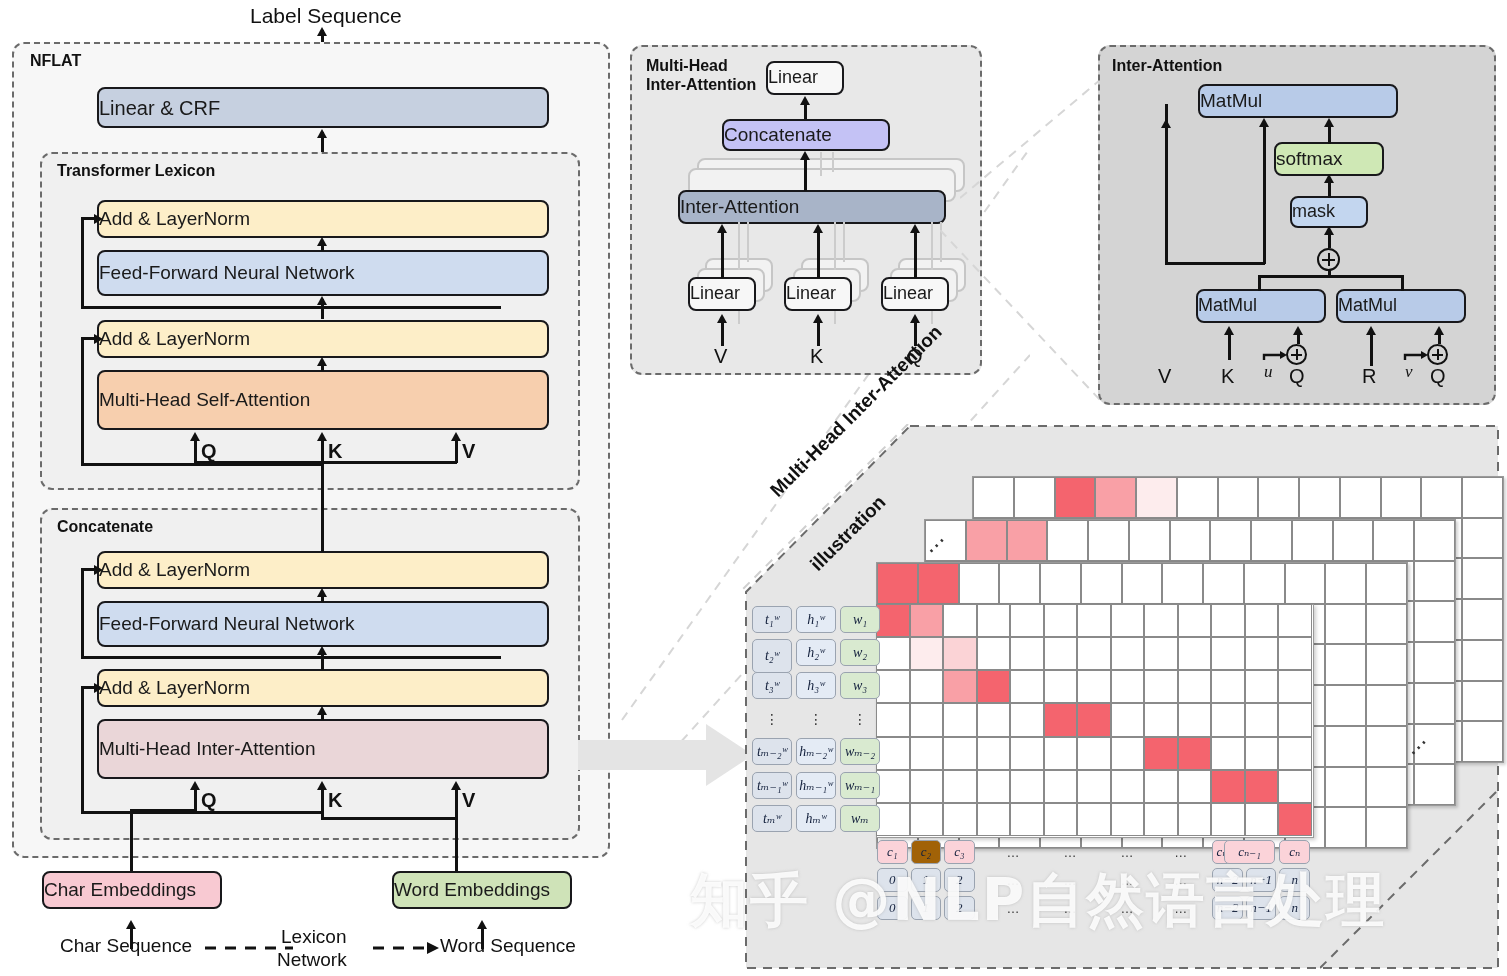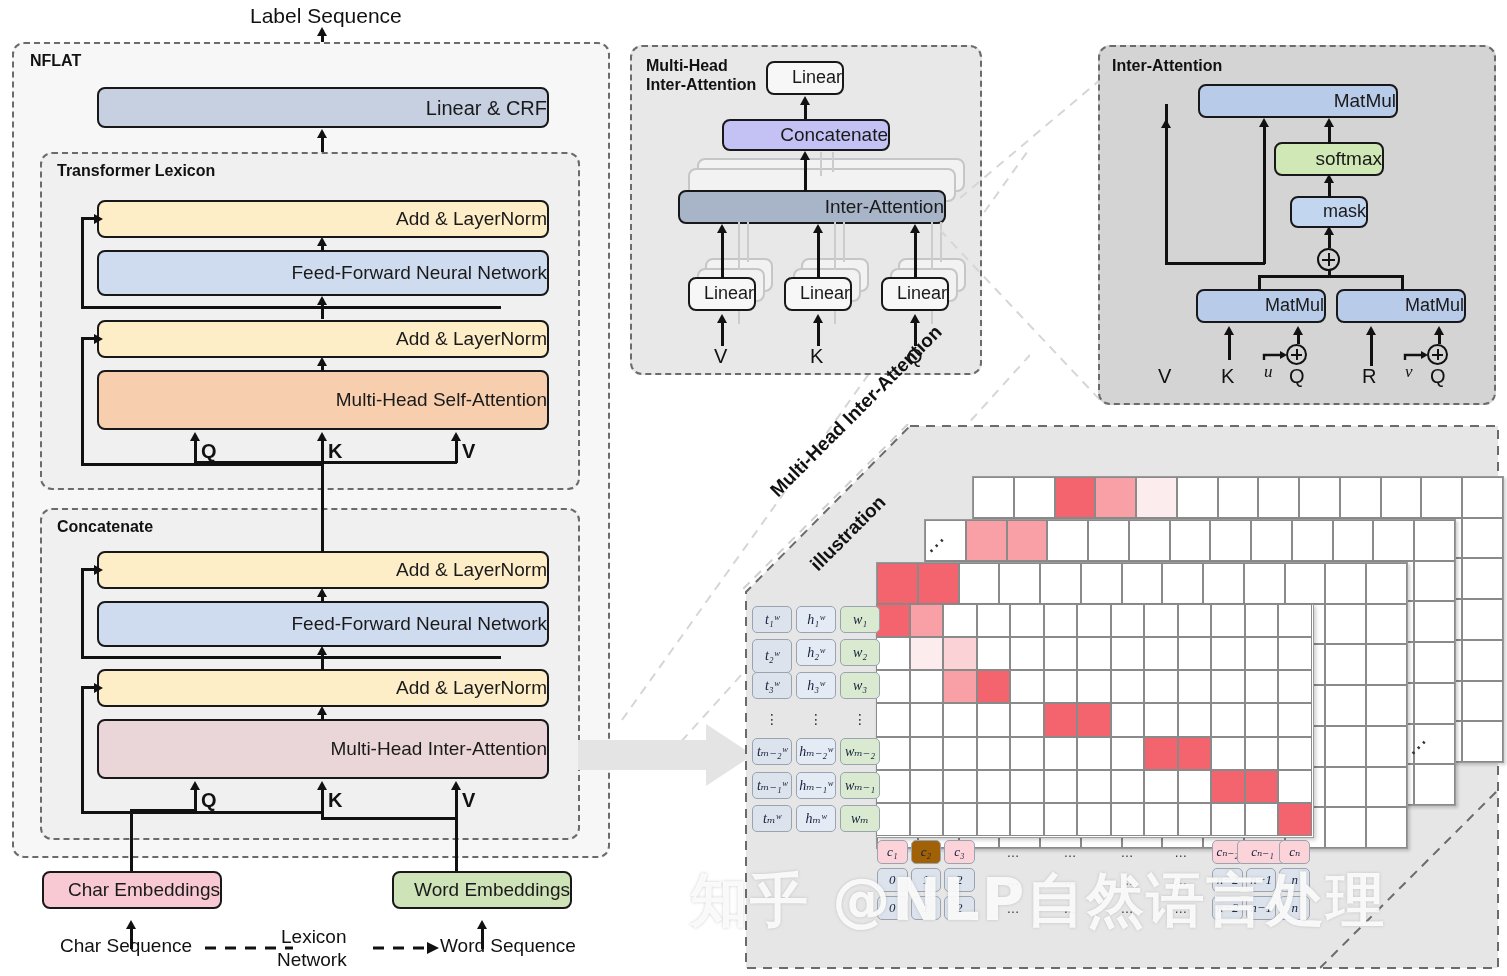--- a/index.html
+++ b/index.html
@@ -1,21 +1,21 @@
 <!DOCTYPE html>
 <html><head>
 <meta charset="utf-8">
 <style>
   html,body{margin:0;padding:0;background:#ffffff;}
   body{width:1507px;height:976px;position:relative;overflow:hidden;
        font-family:"Liberation Sans","DejaVu Sans",sans-serif;color:#1a1a1a;}
   .abs{position:absolute;}
   
   .nbox{position:absolute;box-sizing:border-box;border:2.4px solid #18181b;border-radius:8px;
-        display:flex;align-items:center;justify-content:flex-end;text-align:center;line-height:1.1;}
+        display:flex;align-items:center;justify-content:flex-start;text-align:center;line-height:1.1;}
   .dashpanel{position:absolute;box-sizing:border-box;border:2px dashed #6b6b6b;border-radius:12px;}
   .panel-title{position:absolute;font-weight:bold;font-size:16px;color:#111;line-height:1.15;}
   
   .ln{position:absolute;background:#111;}
   .vln{width:2.6px;}
   .hln{height:2.6px;}
   .arrowup{position:absolute;width:0;height:0;border-left:5.5px solid transparent;
            border-right:5.5px solid transparent;border-bottom:9px solid #111;}
   .arrowright{position:absolute;width:0;height:0;border-top:5.5px solid transparent;
            border-bottom:5.5px solid transparent;border-left:9px solid #111;}
@@ -754,21 +754,21 @@
 
 <div class="abs" id="col-labels" style="left:876px;top:840px;">
     <div class="lbl" style="left: 1px; top: 0px; width: 30.5385px; height: 24px; font-size: 13px; background: rgb(251, 211, 217);">c₁</div>
     <div class="lbl" style="left: 34.5385px; top: 0px; width: 30.5385px; height: 24px; font-size: 13px; background: #a16207;">c₂</div>
     <div class="lbl" style="left: 68.0769px; top: 0px; width: 30.5385px; height: 24px; font-size: 13px; background: rgb(251, 211, 217);">c₃</div>
     <div class="dots3" style="left: 121.738px; top: 0px; width: 30.5385px; height: 24px; font-size: 13px; font-style: normal; color: rgb(51, 51, 51);">…</div>
     <div class="dots3" style="left: 178.754px; top: 0px; width: 30.5385px; height: 24px; font-size: 13px; font-style: normal; color: rgb(51, 51, 51);">…</div>
     <div class="dots3" style="left: 235.769px; top: 0px; width: 30.5385px; height: 24px; font-size: 13px; font-style: normal; color: rgb(51, 51, 51);">…</div>
     <div class="dots3" style="left: 289.431px; top: 0px; width: 30.5385px; height: 24px; font-size: 13px; font-style: normal; color: rgb(51, 51, 51);">…</div>
     <div class="lbl" style="left: 336.385px; top: 0px; width: 30.5385px; height: 24px; font-size: 13px; background: rgb(251, 211, 217);">cₙ₋₂</div>
-    <div class="lbl" style="left: 361px; top: 0px; width: 51px; height: 24px; font-size: 13px; background: rgb(251, 211, 217);">cₙ₋₁</div>
+    <div class="lbl" style="left: 348px; top: 0px; width: 51px; height: 24px; font-size: 13px; background: rgb(251, 211, 217);">cₙ₋₁</div>
     <div class="lbl" style="left: 403.462px; top: 0px; width: 30.5385px; height: 24px; font-size: 13px; background: rgb(251, 211, 217);">cₙ</div>
     <div class="lbl" style="left: 1px; top: 28px; width: 30.5385px; height: 24px; font-size: 13px; background: rgb(221, 227, 236);">0</div>
     <div class="lbl" style="left: 34.5385px; top: 28px; width: 30.5385px; height: 24px; font-size: 13px; background: rgb(221, 227, 236);">1</div>
     <div class="lbl" style="left: 68.0769px; top: 28px; width: 30.5385px; height: 24px; font-size: 13px; background: rgb(221, 227, 236);">2</div>
     <div class="dots3" style="left: 121.738px; top: 28px; width: 30.5385px; height: 24px; font-size: 13px; font-style: normal; color: rgb(51, 51, 51);">…</div>
     <div class="dots3" style="left: 178.754px; top: 28px; width: 30.5385px; height: 24px; font-size: 13px; font-style: normal; color: rgb(51, 51, 51);">…</div>
     <div class="dots3" style="left: 235.769px; top: 28px; width: 30.5385px; height: 24px; font-size: 13px; font-style: normal; color: rgb(51, 51, 51);">…</div>
     <div class="dots3" style="left: 289.431px; top: 28px; width: 30.5385px; height: 24px; font-size: 13px; font-style: normal; color: rgb(51, 51, 51);">…</div>
     <div class="lbl" style="left: 336.385px; top: 28px; width: 30.5385px; height: 24px; font-size: 13px; background: rgb(221, 227, 236);">n−2</div>
     <div class="lbl" style="left: 369.923px; top: 28px; width: 30.5385px; height: 24px; font-size: 13px; background: rgb(221, 227, 236);">n−1</div>

